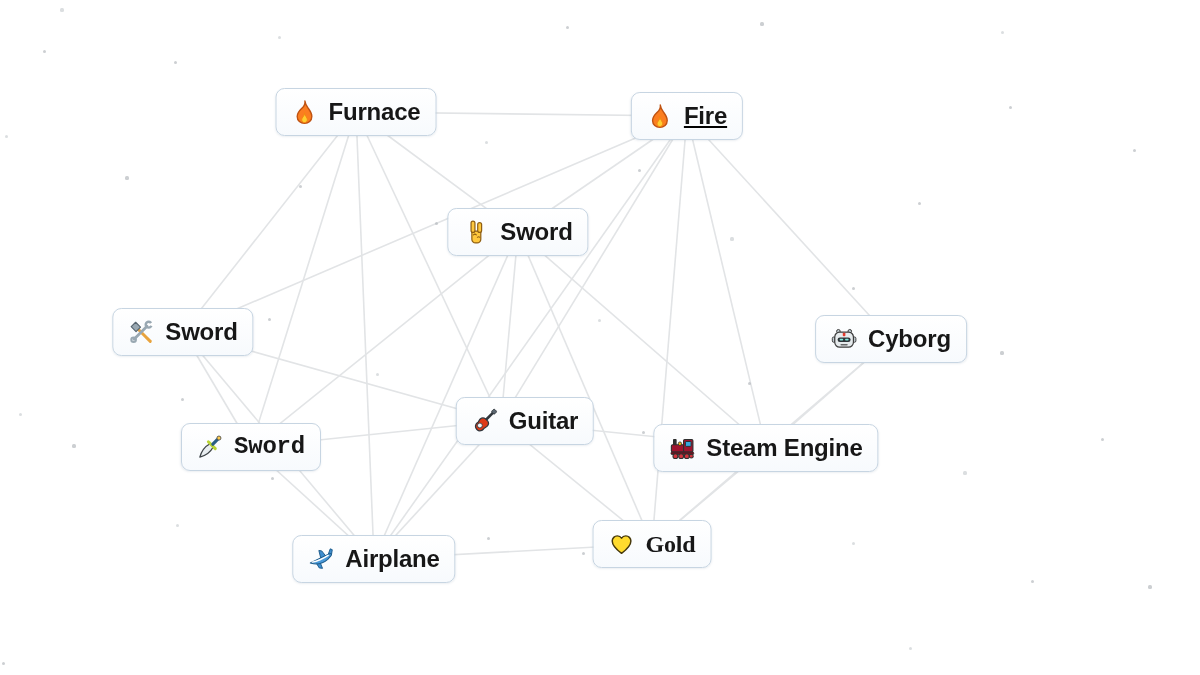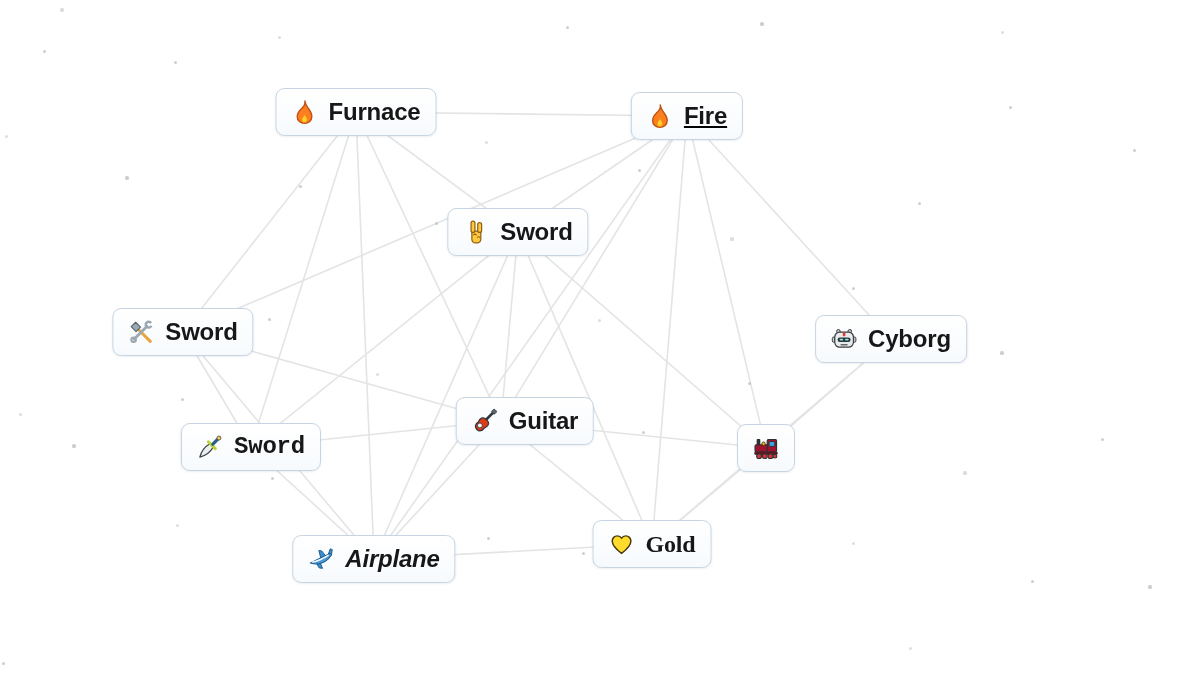--- a/index.html
+++ b/index.html
@@ -205,22 +205,23 @@
             <rect x="17.5" y="5.5" width="11.5" height="15.5" rx="1.5" fill="#A0132E" stroke="#2F2F2F" stroke-width="1.4"></rect>
             <rect x="19.8" y="8" width="7" height="6" rx="0.8" fill="#35A8E0" stroke="#2F2F2F" stroke-width="1.2"></rect>
             <rect x="11" y="8.5" width="4" height="4.5" rx="2" fill="#F6B40E" stroke="#2F2F2F" stroke-width="1"></rect>
             <rect x="2" y="21" width="28" height="3" rx="1.2" fill="#6E1220" stroke="#2F2F2F" stroke-width="1"></rect>
             <circle cx="7.5" cy="26" r="3" fill="#D2353E" stroke="#2F2F2F" stroke-width="1.3"></circle>
             <circle cx="14.5" cy="26" r="3" fill="#D2353E" stroke="#2F2F2F" stroke-width="1.3"></circle>
             <circle cx="21.5" cy="26" r="3" fill="#D2353E" stroke="#2F2F2F" stroke-width="1.3"></circle>
             <circle cx="27" cy="26" r="2.4" fill="#D2353E" stroke="#2F2F2F" stroke-width="1.3"></circle>
           </svg>
         </span>
-      </div>
-      <div class="node" style="left: 374px; top: 559px; font-style: italic;">
+        <span class="label">Steam Engine</span>
+      </div>
+      <div class="node" style="left: 374px; top: 559px;">
         <span class="icon">
           <svg viewBox="0 0 32 32">
             <path d="M13 5.5l3.5.5 5.5 7-6.5 2.5z" fill="#3e8ecf" stroke="#1d5c8c" stroke-width="1.2" stroke-linejoin="round"></path>
             <path d="M13.5 17.5 17.5 27.5l-4-.5-4.5-7.5z" fill="#3e8ecf" stroke="#1d5c8c" stroke-width="1.2" stroke-linejoin="round"></path>
             <path d="M24.5 10.5 27 3.5l2.5 1-1 6.5z" fill="#3e8ecf" stroke="#1d5c8c" stroke-width="1.2" stroke-linejoin="round"></path>
             <path d="M2.5 20.8 26 9.5c1.8-.9 3.2.8 2 2.3L24 16.5C17 22.5 9 23 2.5 20.8z" fill="#4a9ad9" stroke="#1d5c8c" stroke-width="1.3" stroke-linejoin="round"></path>
             <path d="M5 19.8C12 18.5 19 15 24.5 11.5" stroke="#ffffff" stroke-width="1.7" fill="none" stroke-linecap="round"></path>
           </svg>
         </span>
         <span class="label">Airplane</span>

